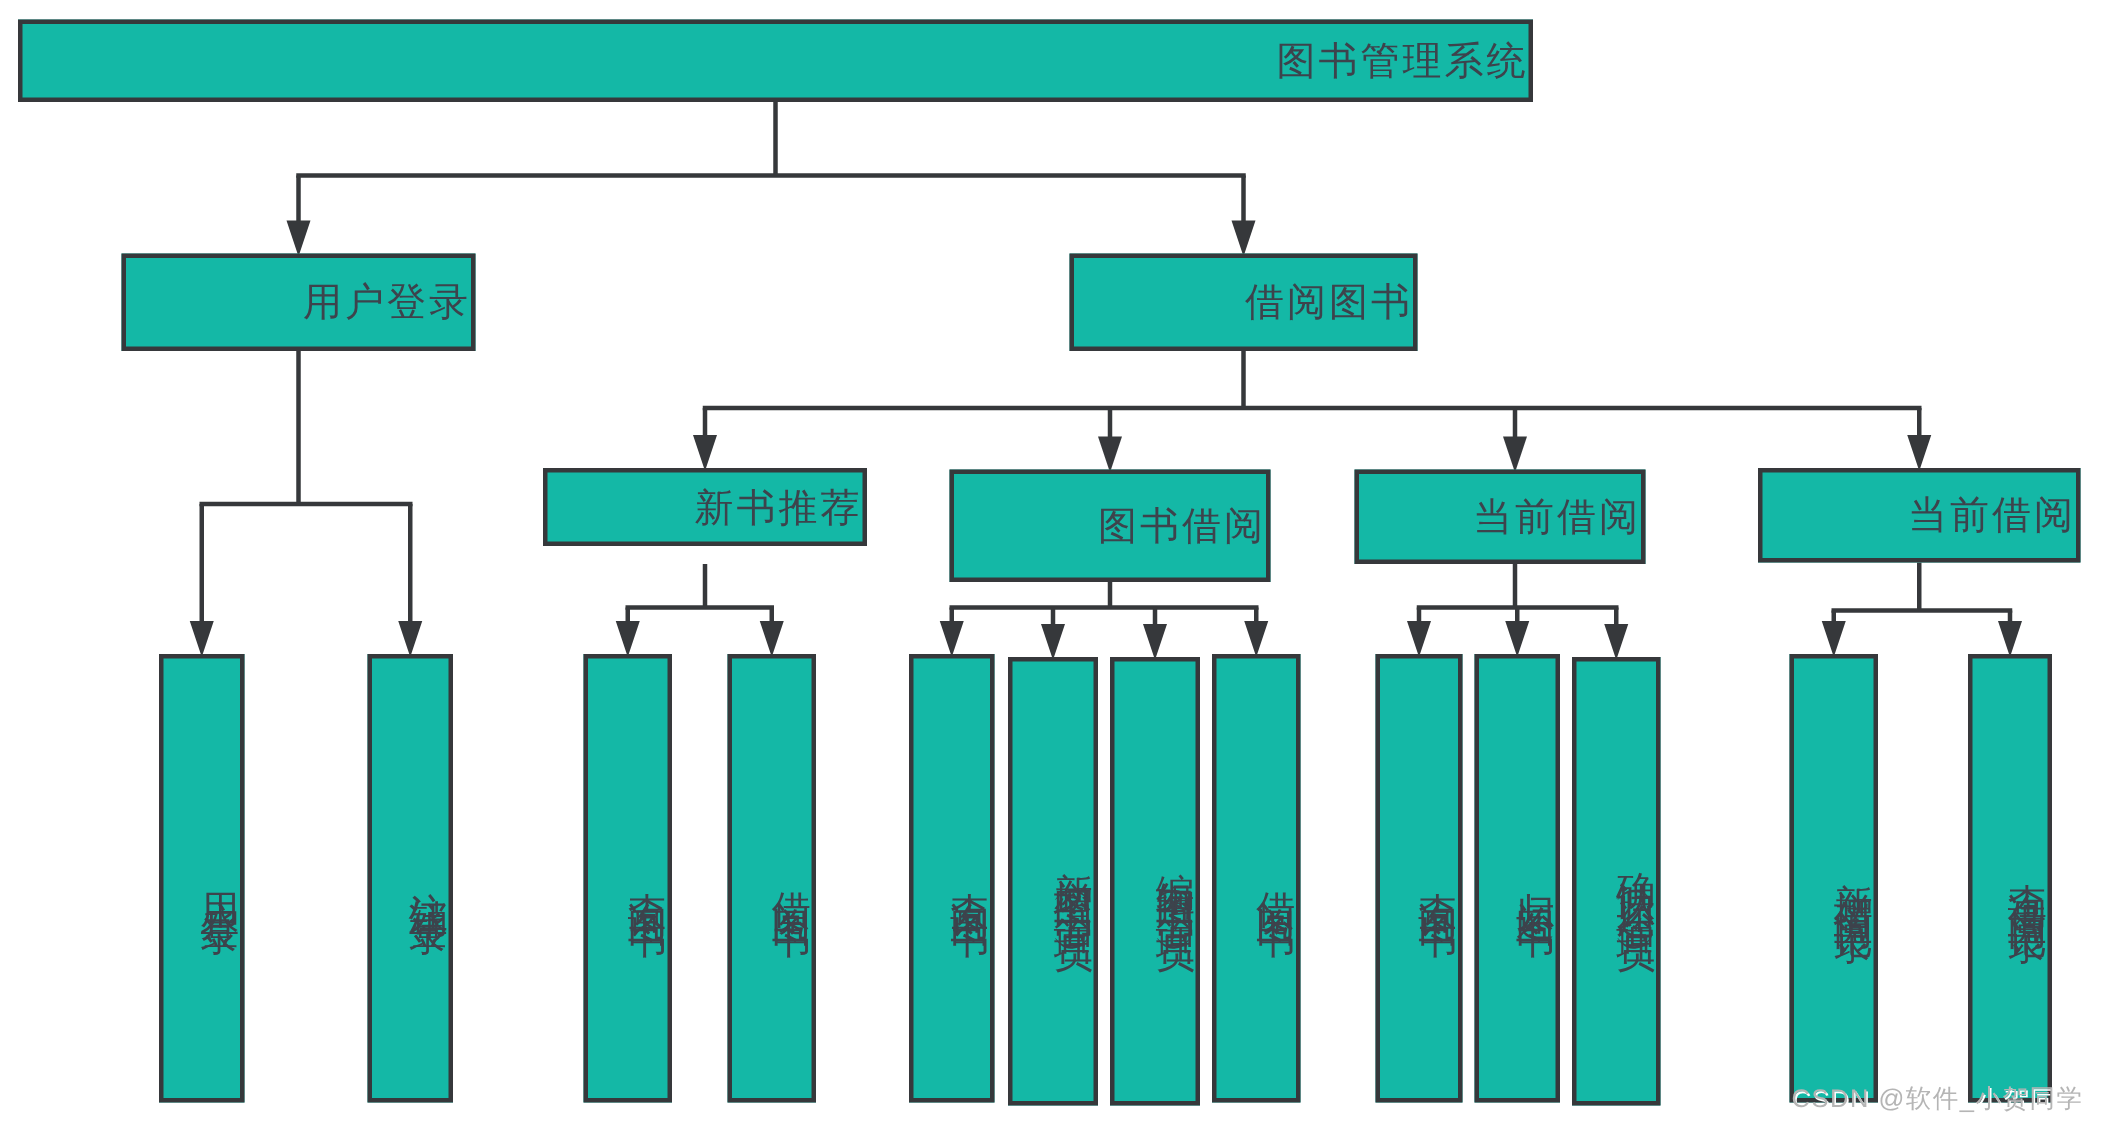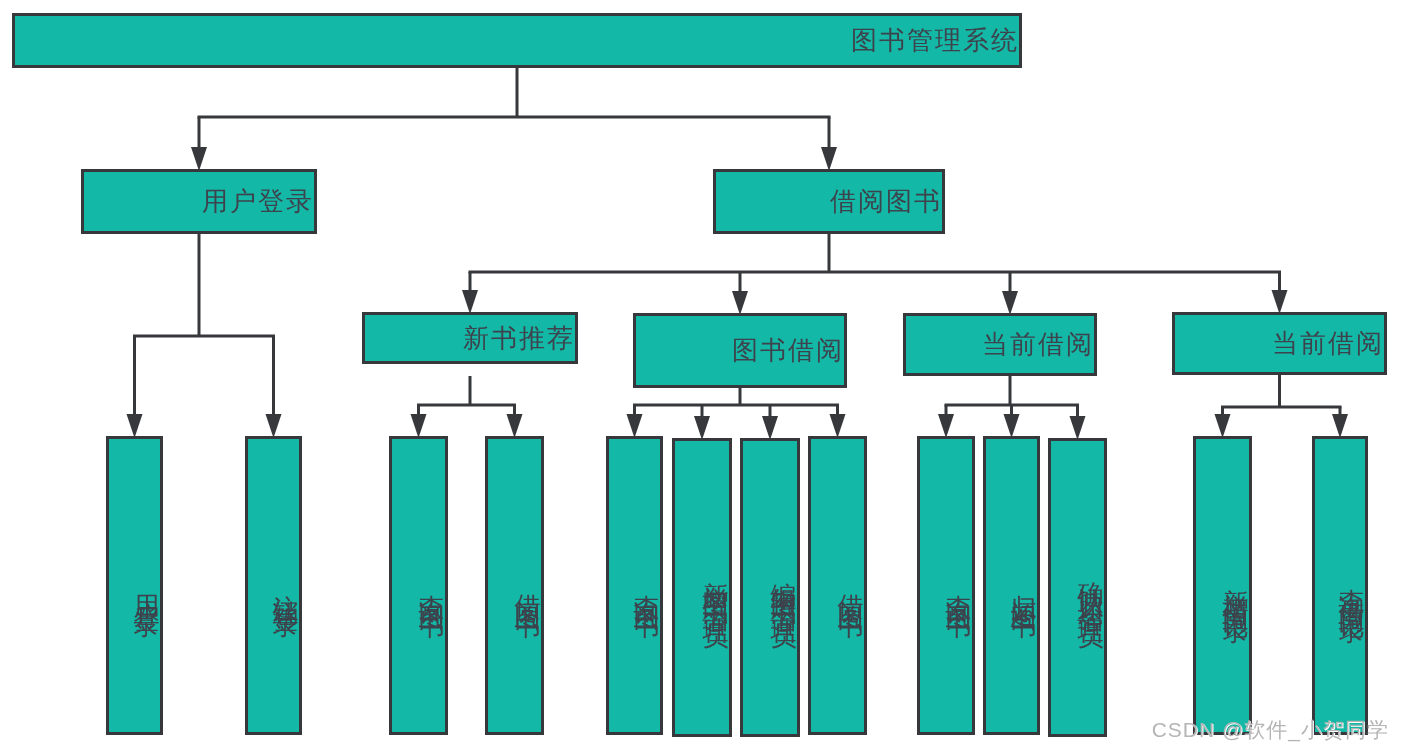--- a/index.html
+++ b/index.html
@@ -36,21 +36,21 @@
     writing-mode: vertical-rl;
     font-size: 26px;
     letter-spacing: 6px;
     line-height: 1;
     white-space: nowrap;
   }
   .watermark {
     position: absolute;
     right: 16px;
     bottom: 3px;
-    font-size: 21px;
+    font-size: 17px;
     color: #b5b5b5;
     letter-spacing: 1px;
     white-space: nowrap;
     text-shadow: 1px 1px 0 #ffffff;
     text-align: right;
   }
 </style>
 </head>
 <body>
 

